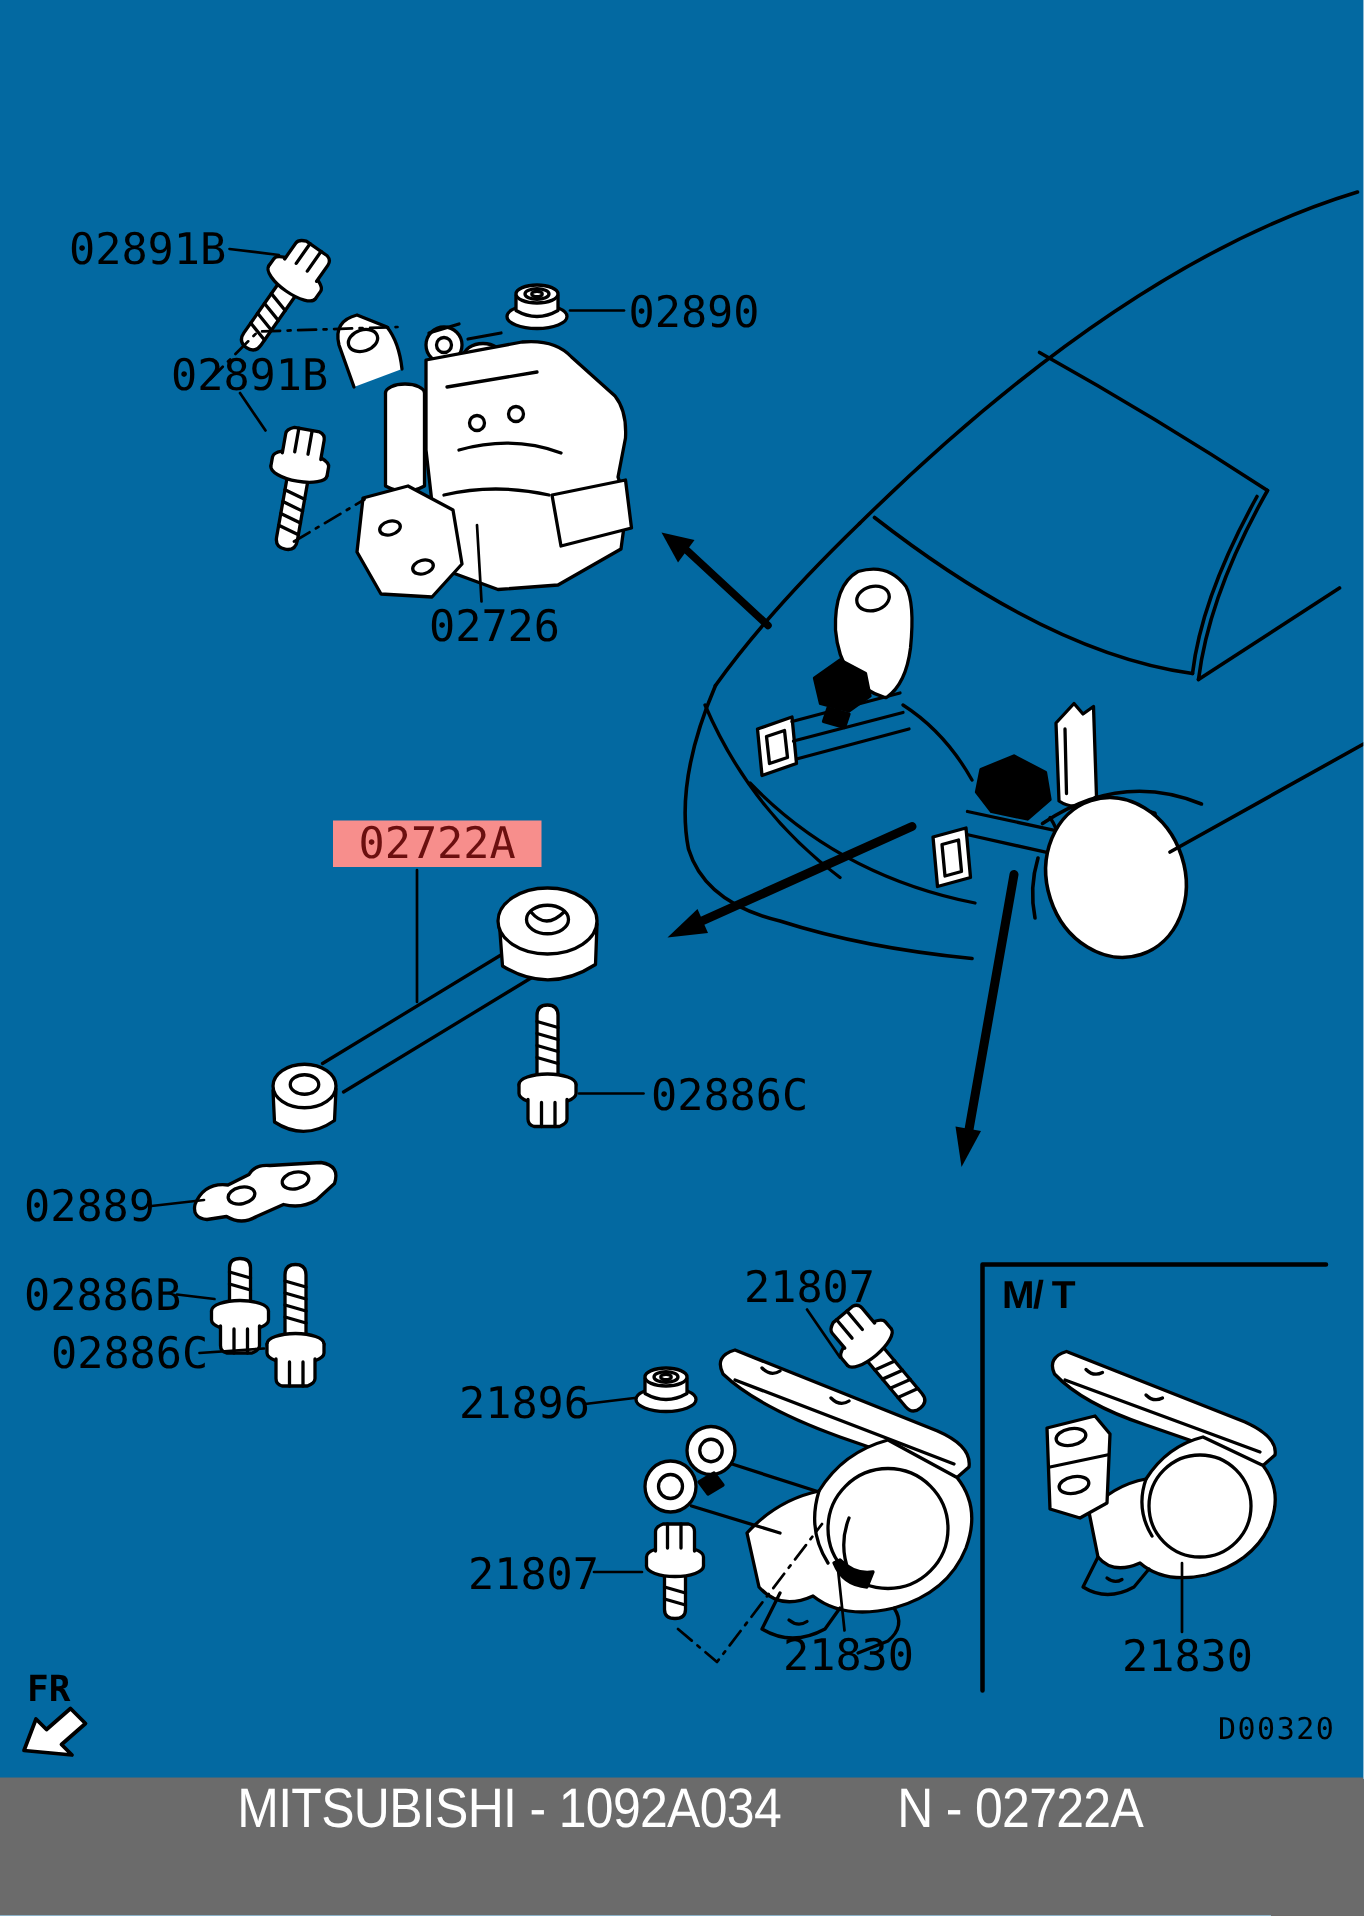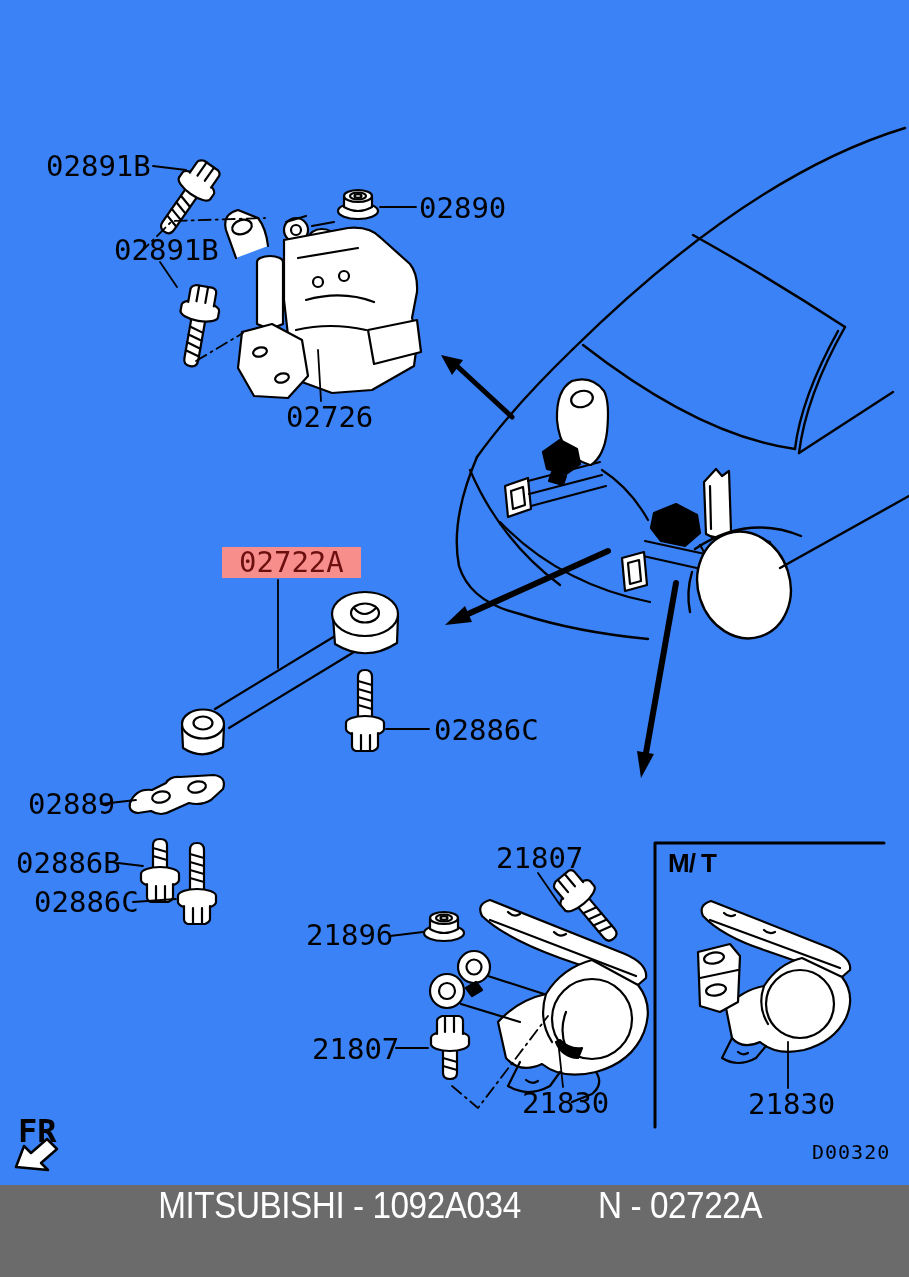--- a/index.html
+++ b/index.html
@@ -1,25 +1,25 @@
 <!DOCTYPE html>
 <html><head>
 <meta charset="utf-8">
 <style>
   html,body{margin:0;padding:0;background:#ffffff;}
-  .stage{position:relative;width:909px;height:1277px;background:#3b82f6;overflow:hidden;
+  .stage{position:relative;width:909px;height:1277px;background:#0369a1;overflow:hidden;
          font-family:"DejaVu Sans Mono",monospace;}
   .stage svg{position:absolute;left:0;top:0;}
   .plabel{position:absolute;font-size:29px;line-height:1;letter-spacing:0px;color:#000;
           white-space:nowrap;}
   .plabel.hl{background:#f78e8c;color:#6b0f0f;padding:1px 17px;}
   .mt-title{position:absolute;font-size:26px;font-weight:bold;letter-spacing:-1px;
             font-family:"Liberation Sans",sans-serif;color:#000;}
   .dcode{position:absolute;font-size:20px;letter-spacing:1px;color:#000;margin-left:18px;}
-  .fr-label{position:absolute;font-size:32px;font-weight:bold;color:#000;}
+  .fr-label{position:absolute;font-size:24px;font-weight:bold;color:#000;}
   .footer{position:absolute;left:0;top:1185px;width:909px;height:92px;background:#6b6b6b;
           display:flex;align-items:flex-start;justify-content:center;gap:48px;}
   .footer span{color:#ffffff;font-size:37px;font-family:"Liberation Sans",sans-serif;
                letter-spacing:-0.5px;transform:scaleX(0.9);white-space:nowrap;}
 </style>
 </head>
 <body>
 
 <div class="stage">
 
@@ -231,21 +231,21 @@
     <path d="M 16,1167 L 24,1146 L 31,1153 L 47,1139 L 57,1149 L 41,1163 L 48,1170 Z" fill="#fff" stroke-width="2.5"></path>
   </g>
 </svg>
 
 <div class="plabel" style="left:46px;top:152px">02891B</div>
 <div class="plabel" style="left:419px;top:194px">02890</div>
 <div class="plabel" style="left:114px;top:236px">02891B</div>
 <div class="plabel" style="left:286px;top:403px">02726</div>
 <div class="plabel hl" style="left:222px;top:547px">02722A</div>
 <div class="plabel" style="left:434px;top:716px">02886C</div>
-<div class="plabel" style="left:28px;top:790px">02889</div>
+<div class="plabel" style="left:16px;top:790px">02889</div>
 <div class="plabel" style="left:16px;top:849px">02886B</div>
 <div class="plabel" style="left:34px;top:888px">02886C</div>
 <div class="plabel" style="left:496px;top:844px">21807</div>
 <div class="plabel" style="left:306px;top:921px">21896</div>
 <div class="plabel" style="left:312px;top:1035px">21807</div>
 <div class="plabel" style="left:522px;top:1089px">21830</div>
 <div class="plabel" style="left:748px;top:1090px">21830</div>
 
 <div class="mt-title" style="left:668px;top:848px">M/ T</div>
 <div class="dcode" style="left:794px;top:1140px">D00320</div>

